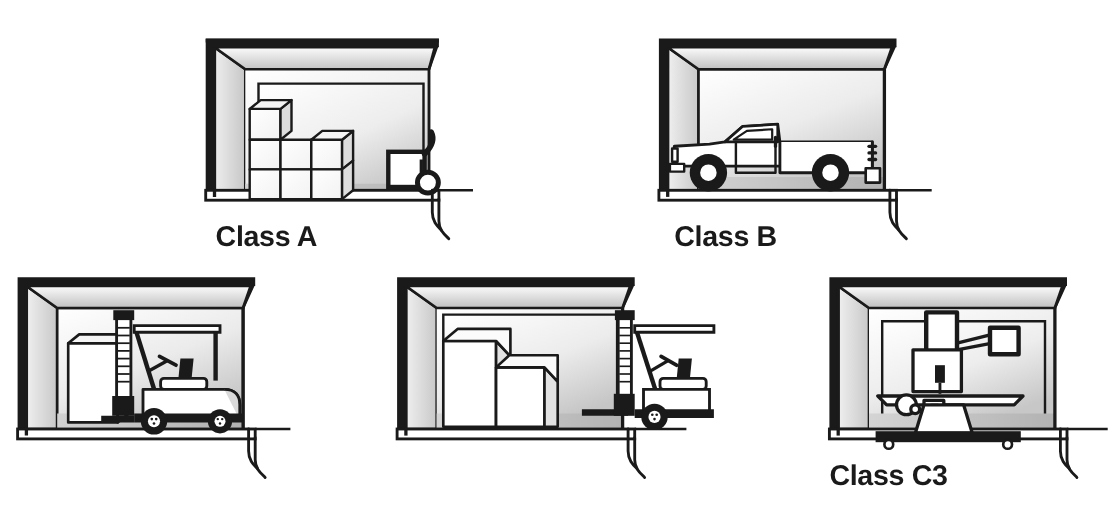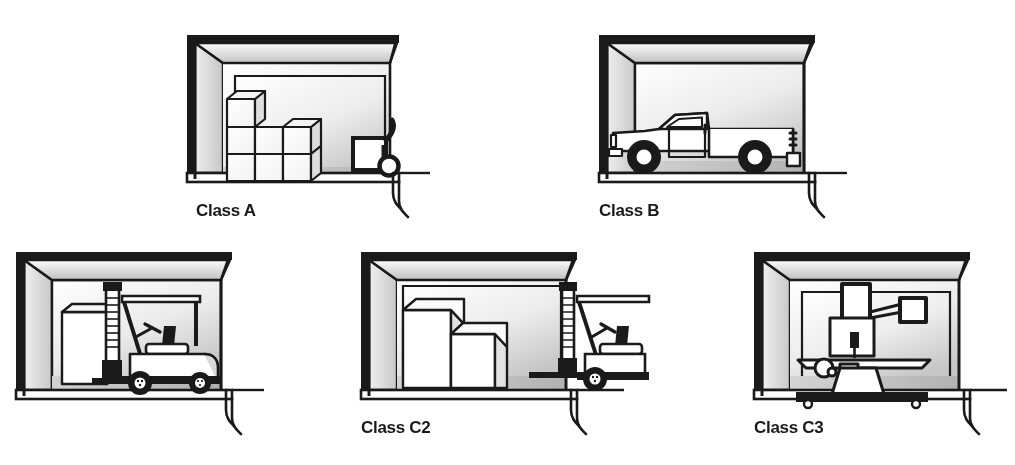--- a/index.html
+++ b/index.html
@@ -23,21 +23,21 @@
     position: absolute;
   }
   .panel svg {
     display: block;
     overflow: visible;
   }
   .cls-label {
     position: absolute;
     font-family: "Liberation Sans", sans-serif;
     font-weight: bold;
-    font-size: 17px;
+    font-size: 26px;
     letter-spacing: -0.3px;
     color: #1a1a1a;
     white-space: nowrap;
     line-height: 1;
   }
 </style>
 </head>
 <body>
 
 <div id="stage">
@@ -186,21 +186,21 @@
         <circle cx="47" cy="124" r="8.5" fill="#ffffff" stroke="#1a1a1a" stroke-width="2"></circle>
         <circle cx="158" cy="124" r="8.5" fill="#ffffff" stroke="#1a1a1a" stroke-width="2"></circle>
       </g>
 
       <g stroke="#1a1a1a" fill="none">
         <line x1="218" y1="140" x2="250" y2="140" stroke-width="2.4"></line>
         <path d="M212,140 L212,160 C212,168 216,172 220,176" stroke-width="2.6" stroke-linecap="round"></path>
         <path d="M218,148 L218,168 C218,176 223,180 227,184" stroke-width="2.6" stroke-linecap="round"></path>
       </g>
     </svg>
-    <div class="cls-label" style="left:2px; top:169px;text-align:center;">Class B</div>
+    <div class="cls-label" style="left:16px; top:169px;text-align:center;">Class B</div>
   </div>
 
   <div class="panel" style="left:14px; top:250px;">
     <svg width="250" height="165" viewBox="0 0 250 165">
       <defs>
         <linearGradient id="c1Ceil" x1="0" y1="0" x2="0" y2="1">
           <stop offset="0%" stop-color="#fcfcfc"></stop>
           <stop offset="100%" stop-color="#c0c0c0"></stop>
         </linearGradient>
         <linearGradient id="c1Side" x1="0" y1="0" x2="1" y2="0">
@@ -370,21 +370,20 @@
             <circle cx="236" cy="131" r="1.2"></circle>
         </g>
       </g>
 
       <g stroke="#1a1a1a" fill="none">
         <line x1="218" y1="140" x2="265" y2="140" stroke-width="2.4"></line>
         <path d="M212,140 L212,160 C212,168 216,172 220,176" stroke-width="2.6" stroke-linecap="round"></path>
         <path d="M218,148 L218,168 C218,176 223,180 227,184" stroke-width="2.6" stroke-linecap="round"></path>
       </g>
     </svg>
-    <div class="cls-label" style="left:2px; top:169px;">Class C2</div>
   </div>
 
   <div class="panel" style="left:752px; top:250px;">
     <svg width="255" height="165" viewBox="0 0 255 165">
       <defs>
         <linearGradient id="c3Ceil" x1="0" y1="0" x2="0" y2="1">
           <stop offset="0%" stop-color="#fcfcfc"></stop>
           <stop offset="100%" stop-color="#bfbfbf"></stop>
         </linearGradient>
         <linearGradient id="c3Side" x1="0" y1="0" x2="1" y2="0">

